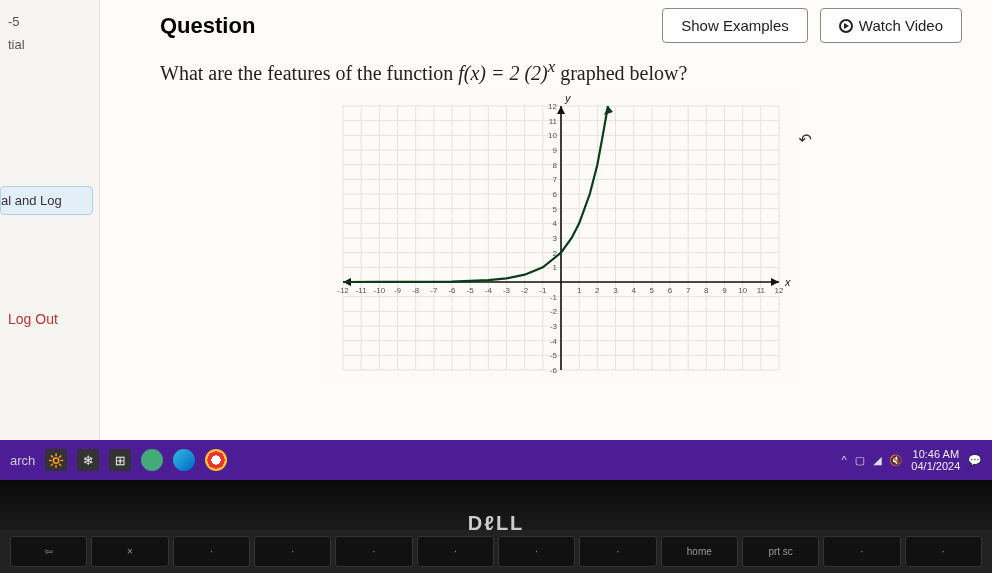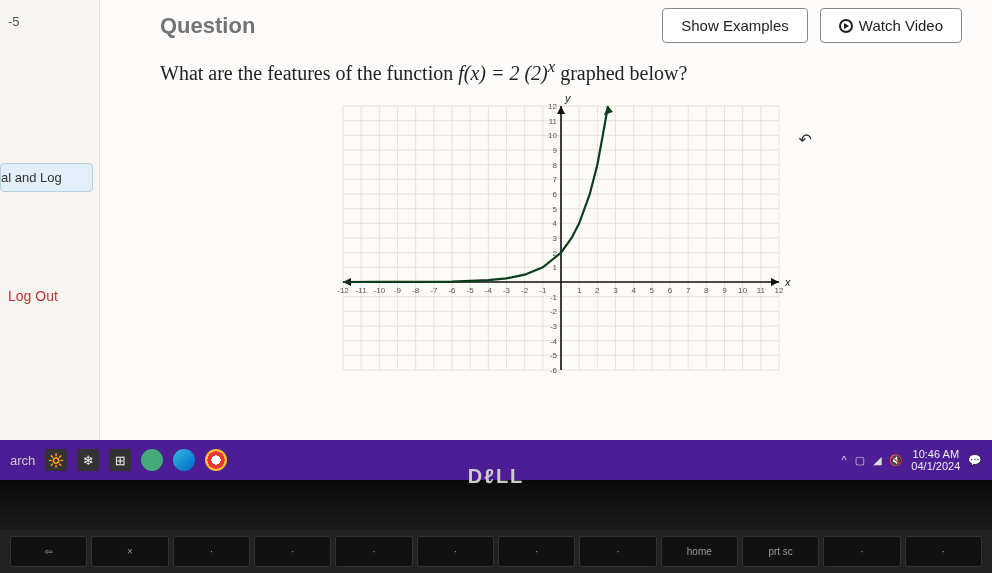--- a/index.html
+++ b/index.html
@@ -46,21 +46,21 @@
   flex: 1;
   padding: 8px 30px 0 60px;
   position: relative;
 }
 .header-row {
   display: flex;
   align-items: center;
   justify-content: space-between;
   margin-bottom: 14px;
 }
-.q-title { font-size: 22px; font-weight: 700; color: #737373; }
+.q-title { font-size: 22px; font-weight: 700; color: #000000; }
 .btns { display: flex; gap: 12px; }
 .btn {
   border: 1px solid #888;
   background: #fff;
   padding: 8px 18px;
   border-radius: 4px;
   font-size: 15px;
   color: #222;
   display: flex;
   align-items: center;
@@ -101,35 +101,36 @@
 .tb-icon.chrome { background: radial-gradient(circle,#fff 30%,#e33 30% 55%,#fb3 55% 80%,#2a4 80%); border-radius:50%; }
 .tb-right { display: flex; align-items: center; gap: 8px; }
 .tb-sys { font-size: 11px; color: #ddd; }
 .tb-time { text-align: center; line-height: 1.1; font-size: 11px; }
 
 .bezel {
   position: absolute; top: 480px; left: 0; width: 100%; height: 93px;
   background: linear-gradient(#0a0a0a, #2a2a2a);
 }
 .dell {
-  position: absolute; top: 465px; left: 50%; transform: translateX(-50%);
+  position: absolute; top: 512px; left: 50%; transform: translateX(-50%);
   color: #ccc; font-size: 20px; letter-spacing: 2px; font-weight: 600;
 }
 .kb {
   position: absolute; top: 530px; left: 0; width: 100%; height: 43px;
   background: #222; display: flex; gap: 4px; padding: 6px 10px;
 }
 .key { flex:1; background:#111; border:1px solid #333; border-radius:3px; color:#999; font-size:10px; display:flex; align-items:center; justify-content:center; }
 </style>
 </head>
 <body>
 
 <div class="screen">
   <div class="sidebar">
     <div class="side-frag">-5</div>
+    <div class="side-frag">tial</div>
     <div class="side-pill">al and Log</div>
     <div class="logout">Log Out</div>
   </div>
 
   <div class="main">
     <div class="header-row">
       <div class="q-title">Question</div>
       <div class="btns">
         <button class="btn">
           <span>Show Examples</span>

